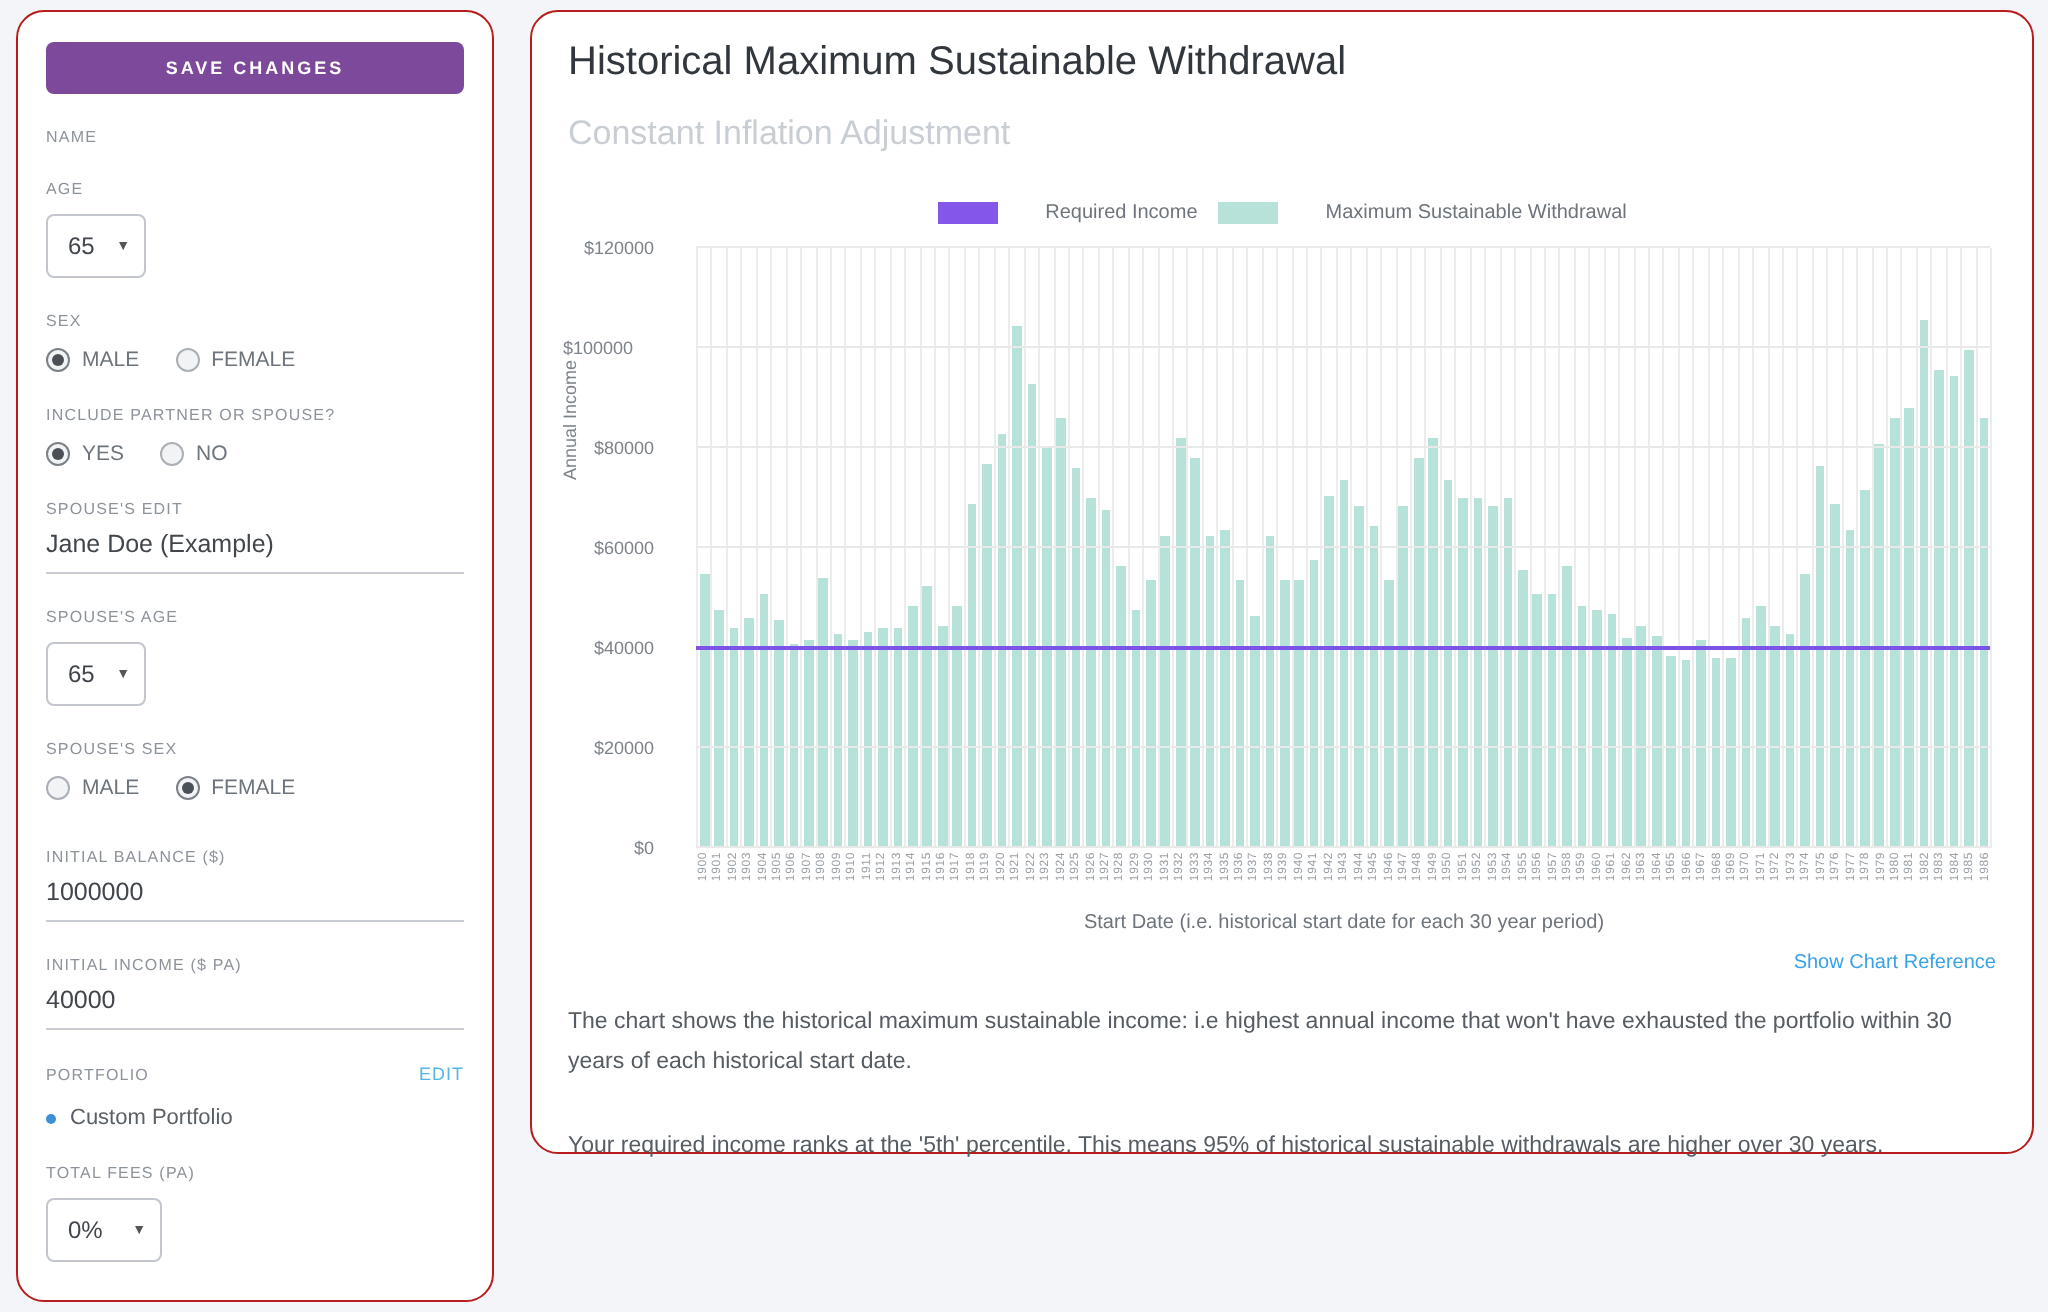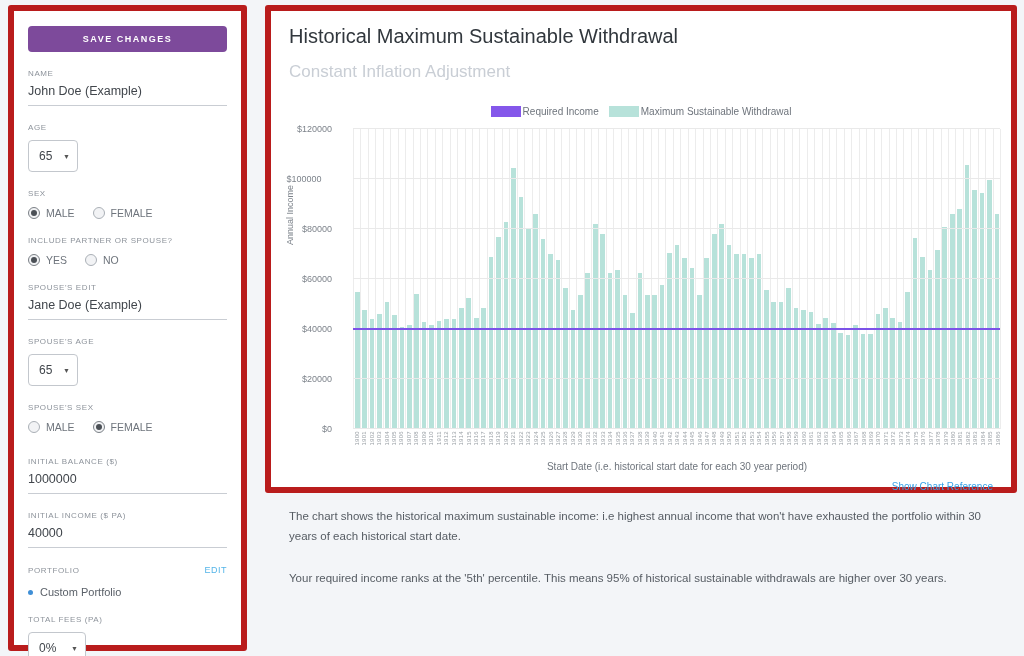--- a/index.html
+++ b/index.html
@@ -1,18 +1,18 @@
 <!DOCTYPE html>
 <html><head>
 <meta charset="utf-8">
 <style>
   * { margin:0; padding:0; box-sizing:border-box; }
   html,body { width:1024px; height:656px; background:#f3f5f8; font-family:"Liberation Sans", sans-serif; overflow:hidden; }
 
-  .card { background:#fff; border:6px solid #b91c1c; border-radius:3px; }
+  .card { background:#fff; border:1px solid #b91c1c; border-radius:14px; }
 
   
   .sidebar { position:absolute; left:8px; top:5px; width:239px; height:646px; padding:15px 14px 20px 14px; }
   .btn-primary { display:block; width:100%; background:#7d4a9b; color:#fff; border:none; border-radius:4px;
     font-size:9px; font-weight:bold; letter-spacing:1.5px; padding:8px 0; text-align:center; cursor:pointer; }
   .field { margin-top:17px; }
   .field-label { font-size:8px; color:#8d939b; letter-spacing:0.6px; }
   .uline-input { font-size:12.5px; color:#41464c; padding:6px 0 7px 0; border-bottom:1px solid #c9cdd3; }
   .selectbox { margin-top:8px; width:50px; border:1px solid #c3c7cd; border-radius:4px; padding:8px 7px 8px 10px;
     font-size:12px; color:#41464c; display:flex; align-items:center; justify-content:space-between; background:#fff; }
@@ -21,35 +21,35 @@
   .radio-opt { display:flex; align-items:center; gap:6px; font-size:10.5px; color:#6e747c; }
   .radio { width:12px; height:12px; border-radius:50%; border:1px solid #aab0b6; background:#f2f3f5; position:relative; }
   .radio.checked { border-color:#7b8086; }
   .radio.checked::after { content:""; position:absolute; left:2px; top:2px; width:6px; height:6px; border-radius:50%; background:#4b5056; }
   .portfolio-row { display:flex; justify-content:space-between; align-items:baseline; }
   .edit-link { font-size:9px; color:#55b5e8; letter-spacing:0.5px; cursor:pointer; }
   .portfolio-item { margin-top:11px; display:flex; align-items:center; gap:7px; font-size:11px; color:#5a6068; }
   .bullet { width:5px; height:5px; border-radius:50%; background:#3f8fd6; }
 
   
-  .main { position:absolute; left:265px; top:5px; width:752px; height:488px; padding:14px 18px; }
+  .main { position:absolute; left:265px; top:5px; width:752px; height:572px; padding:14px 18px; }
   .main-title { font-size:20px; font-weight:normal; color:#31373d; }
   .main-subtitle { font-size:17px; color:#c9ced5; margin-top:14px; }
 
   
   .gauge { position:absolute; right:16px; top:8px; width:110px; text-align:center; }
   .gauge-arc { width:96px; height:48px; margin:0 auto; border-radius:96px 96px 0 0; position:relative;
     background:conic-gradient(from -90deg at 50% 100%, #97cf42 0deg 171deg, #e9eaec 171deg 180deg); }
   .gauge-arc::after { content:""; position:absolute; left:19px; top:19px; width:58px; height:29px; background:#fff; border-radius:58px 58px 0 0; }
   .gauge-value { position:absolute; left:0; right:0; bottom:-4px; font-size:13px; color:#3a4046; z-index:2; }
   .gauge-caption { margin-top:6px; font-size:7.5px; color:#8d939b; letter-spacing:0.6px; line-height:1.6; }
 
   
   .legend { margin-top:24px; display:flex; justify-content:center; align-items:center; gap:10px; }
-  .legend-item { display:flex; align-items:center; gap:2px; font-size:10px; color:#6e747c; }
+  .legend-item { display:flex; align-items:center; gap:24px; font-size:10px; color:#6e747c; }
   .swatch { width:30px; height:11px; }
 
   
   .chart-wrap { position:relative; margin-top:8px; height:352px; }
   .ylabel { position:absolute; left:-4px; top:120px; font-size:9px; color:#7d838b;
     transform:rotate(-90deg); transform-origin:left top; white-space:nowrap; }
   .plot { position:absolute; left:64px; top:4px; width:648px; height:300px; border-right:1px solid #ececec; }
   .gridline { position:absolute; left:0; right:0; height:1px; background:#e9e9e9; }
   .ytick { position:absolute; right:668px; width:56px; text-align:right; font-size:9px; color:#7d838b; transform:translateY(-50%); }
   .bars { position:absolute; left:0; top:0; width:100%; height:100%; display:flex; align-items:flex-end; }
@@ -65,21 +65,20 @@
   .para + .para { margin-top:22px; }
 </style>
 </head>
 <body>
 
 <div class="card sidebar">
   <button class="btn-primary">SAVE CHANGES</button>
 
   <div class="field">
     <div class="field-label">NAME</div>
-    <div class="uline-input">John Doe (Example)</div>
   </div>
 
   <div class="field">
     <div class="field-label">AGE</div>
     <div class="selectbox">
       <span>65</span>
       <span class="caret">▼</span>
     </div>
   </div>
 

